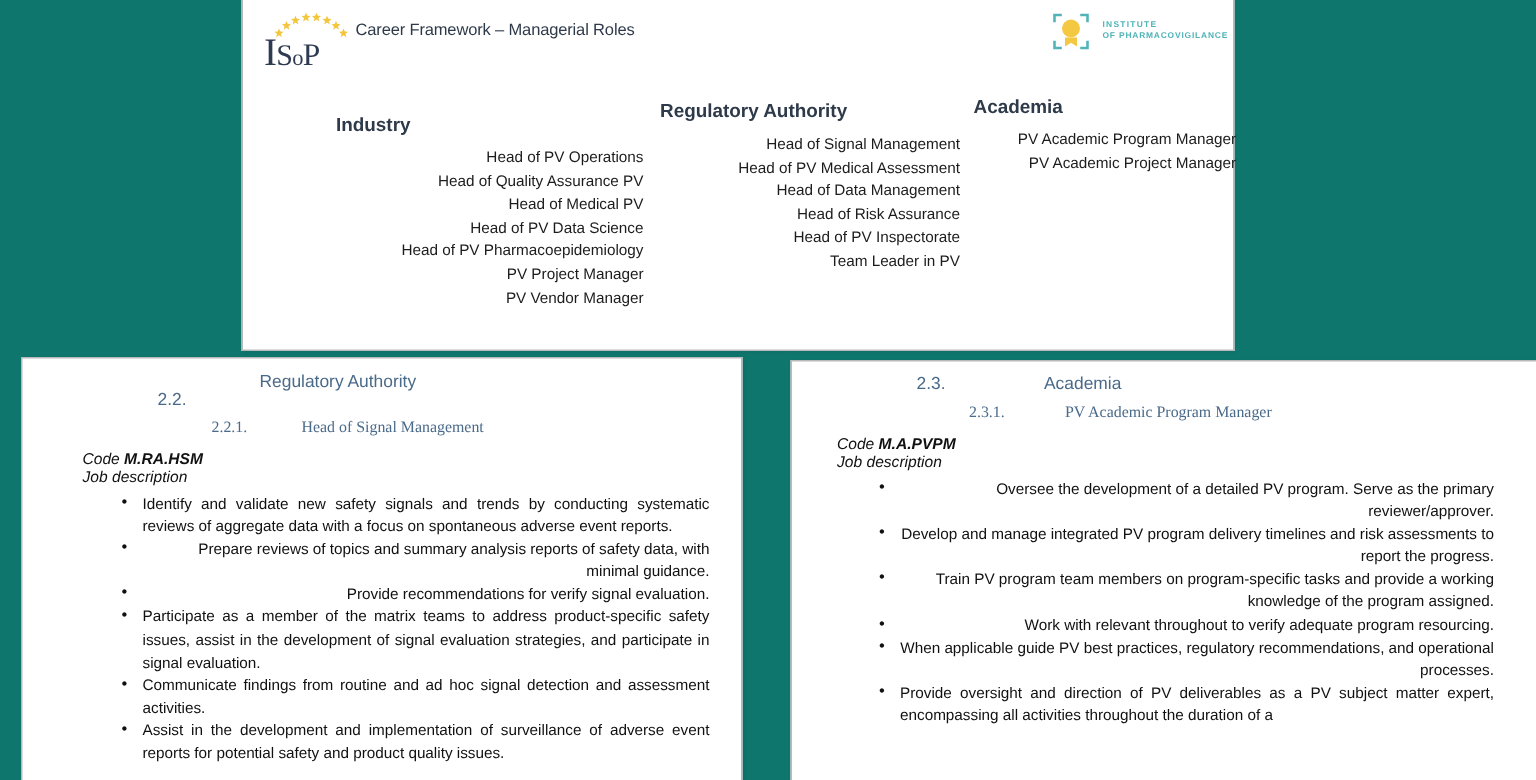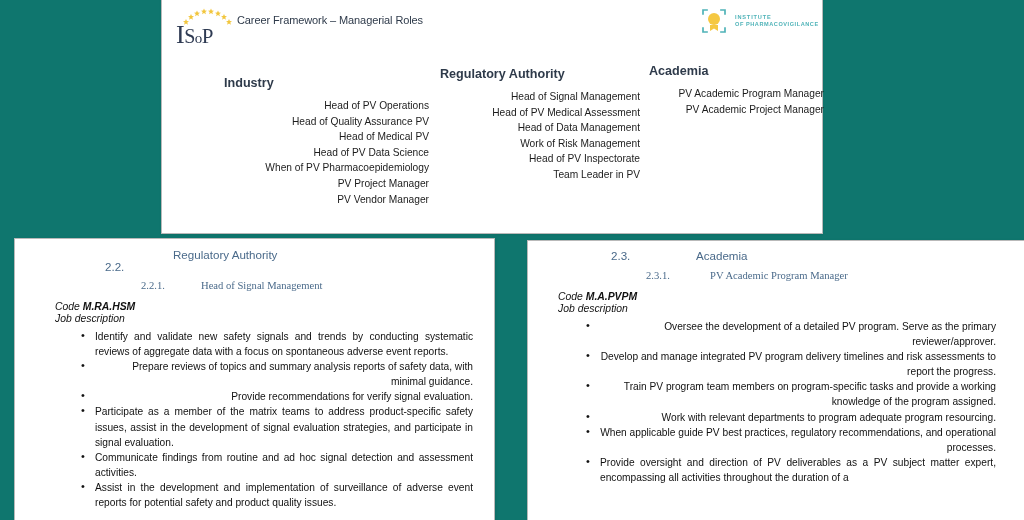--- a/index.html
+++ b/index.html
@@ -182,33 +182,33 @@
 
     <div class="cols">
 
       <div class="col" id="col-industry">
         <div class="col-title">Industry</div>
         <ul>
           <li>Head of PV Operations</li>
           <li>Head of Quality Assurance PV</li>
           <li>Head of Medical PV</li>
           <li>Head of PV Data Science</li>
-          <li>When of PV Pharmacoepidemiology</li>
+          <li>Head of PV Pharmacoepidemiology</li>
           <li>PV Project Manager</li>
           <li>PV Vendor Manager</li>
         </ul>
       </div>
 
       <div class="col" id="col-regulatory">
         <div class="col-title">Regulatory Authority</div>
         <ul>
           <li>Head of Signal Management</li>
           <li>Head of PV Medical Assessment</li>
           <li>Head of Data Management</li>
-          <li>Work of Risk Management</li>
+          <li>Head of Risk Assurance</li>
           <li>Head of PV Inspectorate</li>
           <li>Team Leader in PV</li>
         </ul>
       </div>
 
       <div class="col" id="col-academia">
         <div class="col-title">Academia</div>
         <ul>
           <li>PV Academic Program Manager</li>
           <li>PV Academic Project Manager</li>
@@ -256,20 +256,20 @@
       </div>
       <div class="code-line">
         <span>Code</span>
         <b>M.A.PVPM</b>
       </div>
       <div class="jd-line">Job description</div>
       <ul class="bullets">
         <li class="nojust">Oversee the development of a detailed PV program. Serve as the primary reviewer/approver.</li>
         <li class="nojust">Develop and manage integrated PV program delivery timelines and risk assessments to report the progress.</li>
         <li class="nojust">Train PV program team members on program-specific tasks and provide a working knowledge of the program assigned.</li>
-        <li class="nojust">Work with relevant departments to program adequate program resourcing.</li>
+        <li class="nojust">Work with relevant throughout to verify adequate program resourcing.</li>
         <li class="nojust">When applicable guide PV best practices, regulatory recommendations, and operational processes.</li>
         <li>Provide oversight and direction of PV deliverables as a PV subject matter expert, encompassing all activities throughout the duration of a</li>
       </ul>
     </div>
   </div>
 
 </div>
 
 </body></html>

